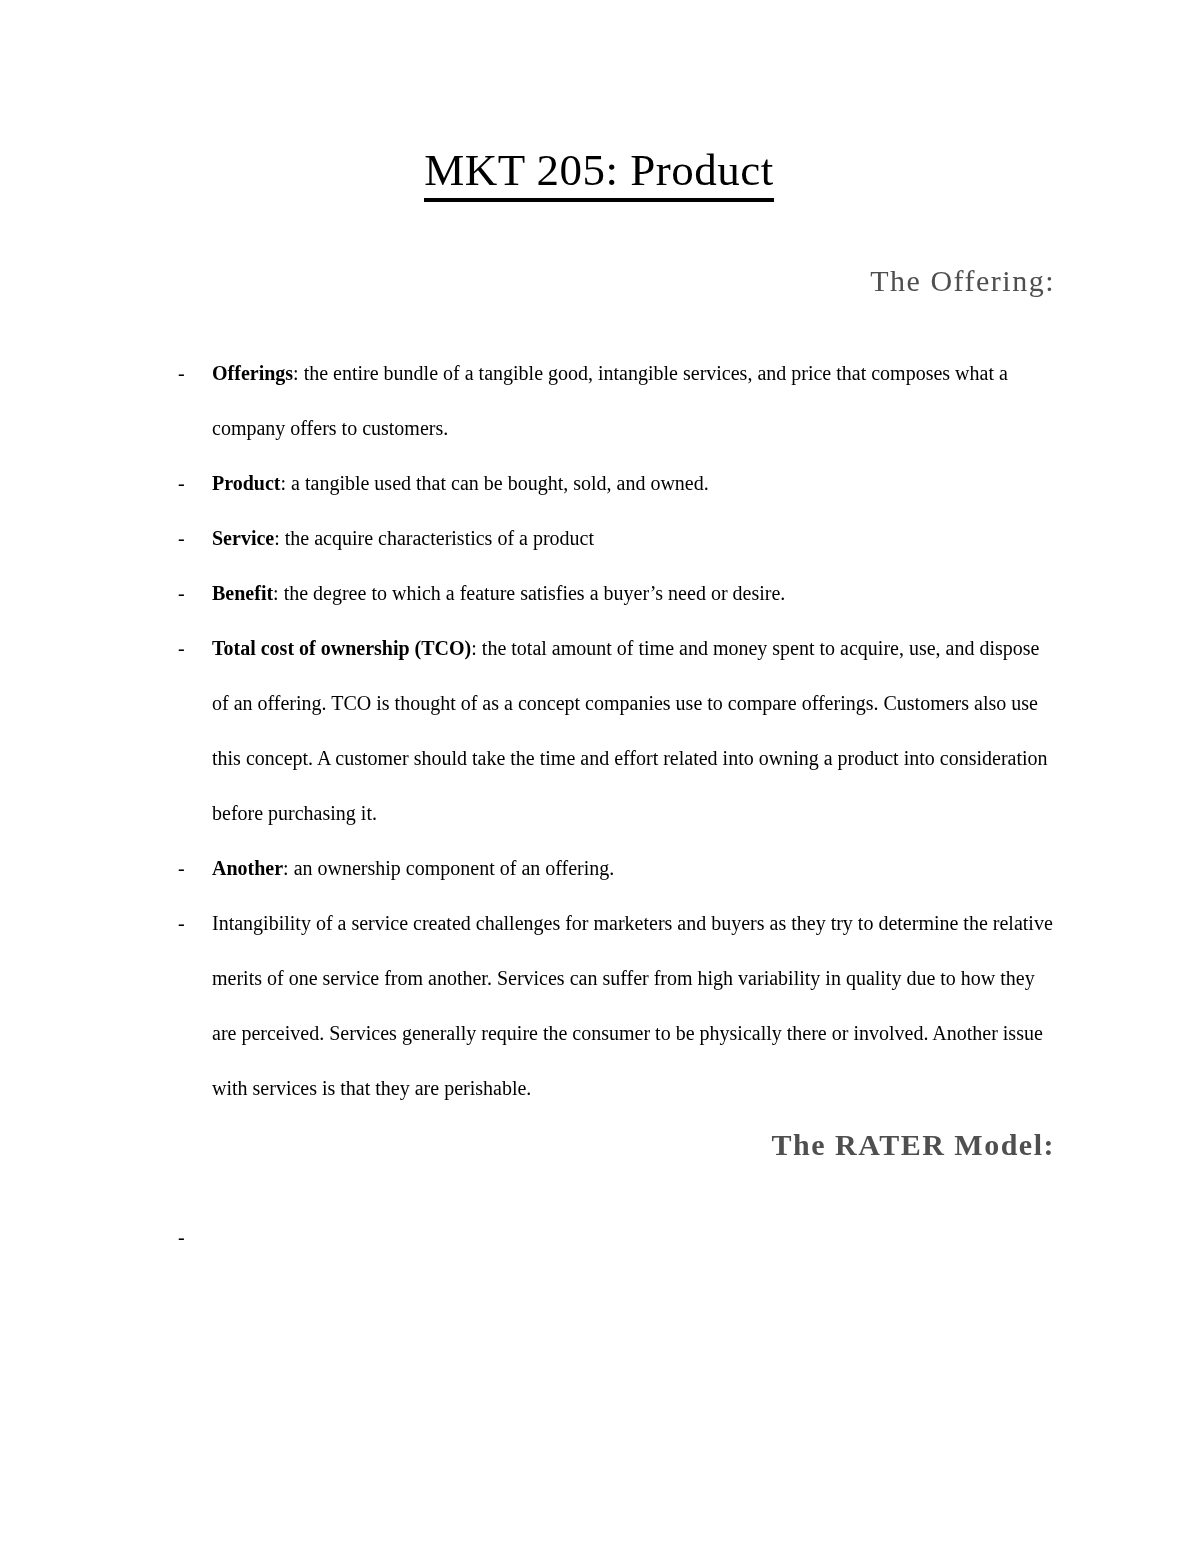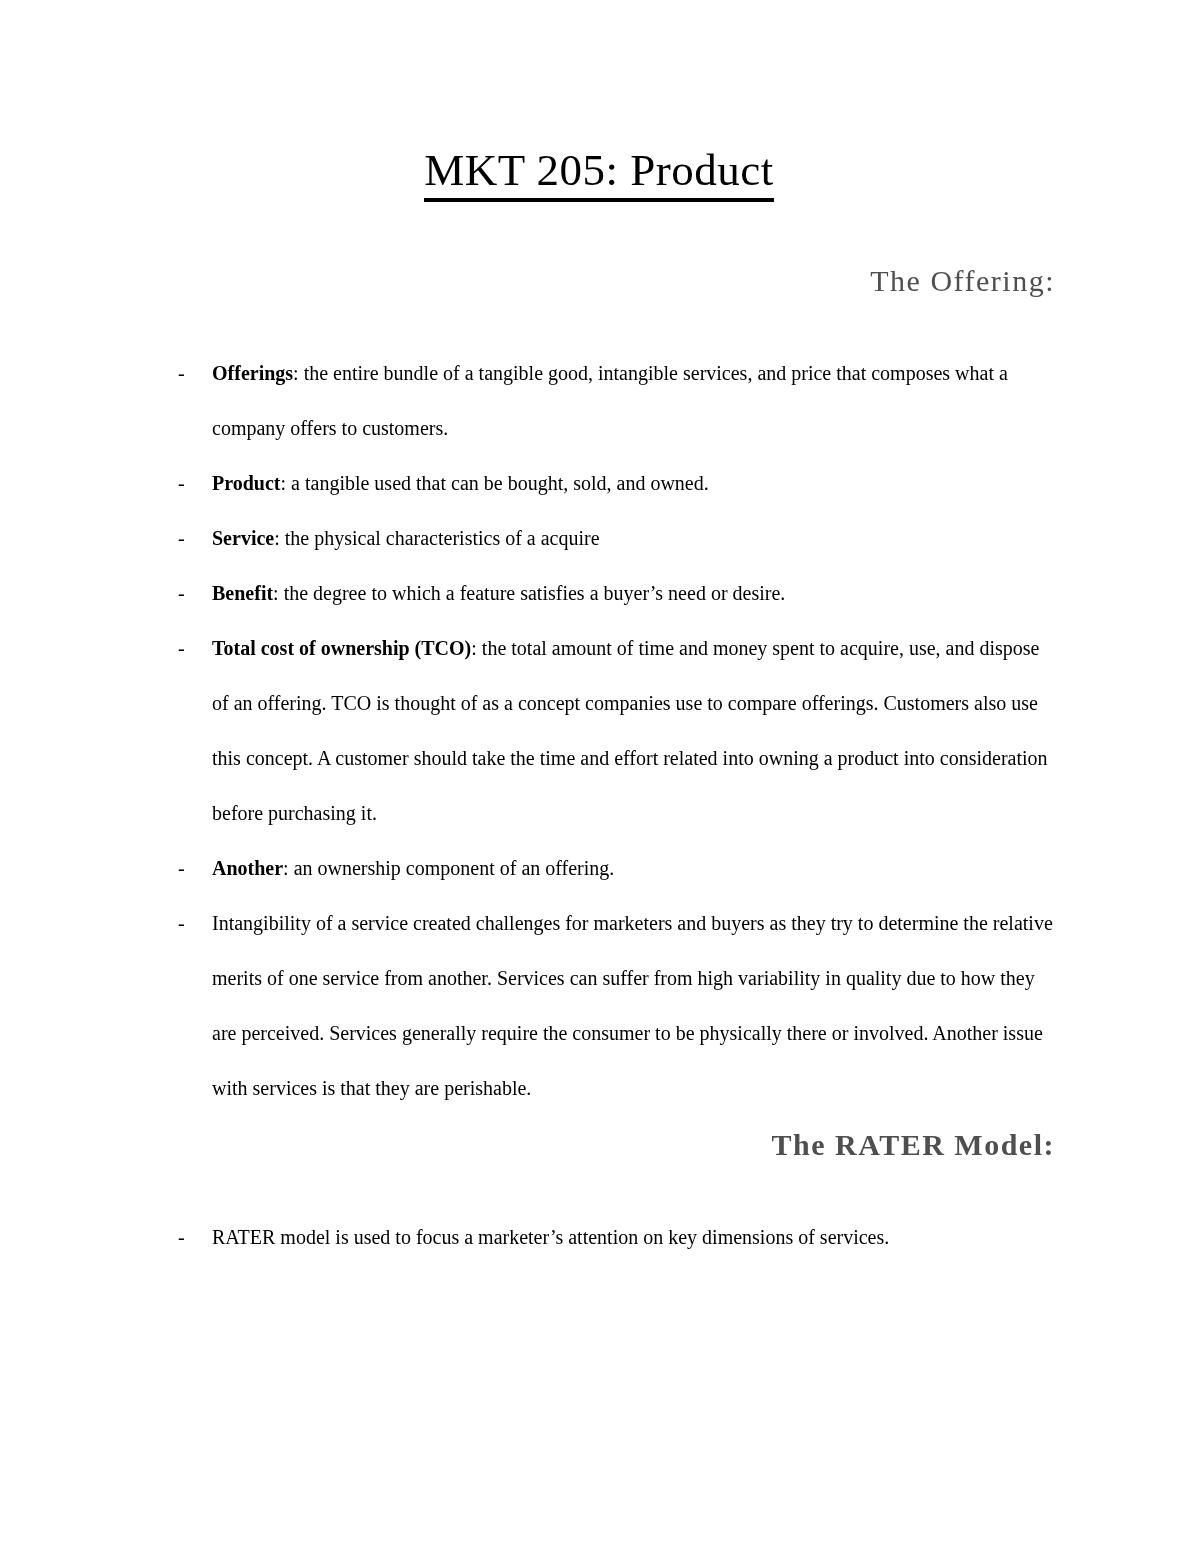--- a/index.html
+++ b/index.html
@@ -72,32 +72,32 @@
 <div class="page">
   <h1 class="doc-title"><span class="underline">MKT 205: Product</span></h1>
   <div>
   <div class="section">
     <h2 class="section-heading">The Offering:</h2>
     <ul class="bullet-list">
   <li class="bullet-item"><span class="bullet-marker">-</span><span class="bullet-term">Offerings</span><span class="bullet-text">: the entire bundle of a tangible good, intangible services, and price that composes what a company offers to customers.</span></li>
 
   <li class="bullet-item"><span class="bullet-marker">-</span><span class="bullet-term">Product</span><span class="bullet-text">: a tangible used that can be bought, sold, and owned.</span></li>
 
-  <li class="bullet-item"><span class="bullet-marker">-</span><span class="bullet-term">Service</span><span class="bullet-text">: the physical characteristics of a acquire</span></li>
+  <li class="bullet-item"><span class="bullet-marker">-</span><span class="bullet-term">Service</span><span class="bullet-text">: the acquire characteristics of a product</span></li>
 
   <li class="bullet-item"><span class="bullet-marker">-</span><span class="bullet-term">Benefit</span><span class="bullet-text">: the degree to which a feature satisfies a buyer’s need or desire.</span></li>
 
   <li class="bullet-item"><span class="bullet-marker">-</span><span class="bullet-term">Total cost of ownership (TCO)</span><span class="bullet-text">: the total amount of time and money spent to acquire, use, and dispose of an offering. TCO is thought of as a concept companies use to compare offerings. Customers also use this concept. A customer should take the time and effort related into owning a product into consideration before purchasing it.</span></li>
 
   <li class="bullet-item"><span class="bullet-marker">-</span><span class="bullet-term">Another</span><span class="bullet-text">: an ownership component of an offering.</span></li>
 
   <li class="bullet-item"><span class="bullet-marker">-</span><span class="bullet-text">Intangibility of a service created challenges for marketers and buyers as they try to determine the relative merits of one service from another. Services can suffer from high variability in quality due to how they are perceived. Services generally require the consumer to be physically there or involved. Another issue with services is that they are perishable.</span></li>
 </ul>
   </div>
 
   <div class="section">
     <h2 class="section-heading">The RATER Model:</h2>
     <ul class="bullet-list">
-  <li class="bullet-item"><span class="bullet-marker">-</span><span class="bullet-text">RATER model is used to focus a marketer’s attention on key dimensions of services.</span></li>
+  <li class="bullet-item"><span class="bullet-marker">-</span></li>
 </ul>
   </div>
 </div>
 </div>
 
 </body></html>

